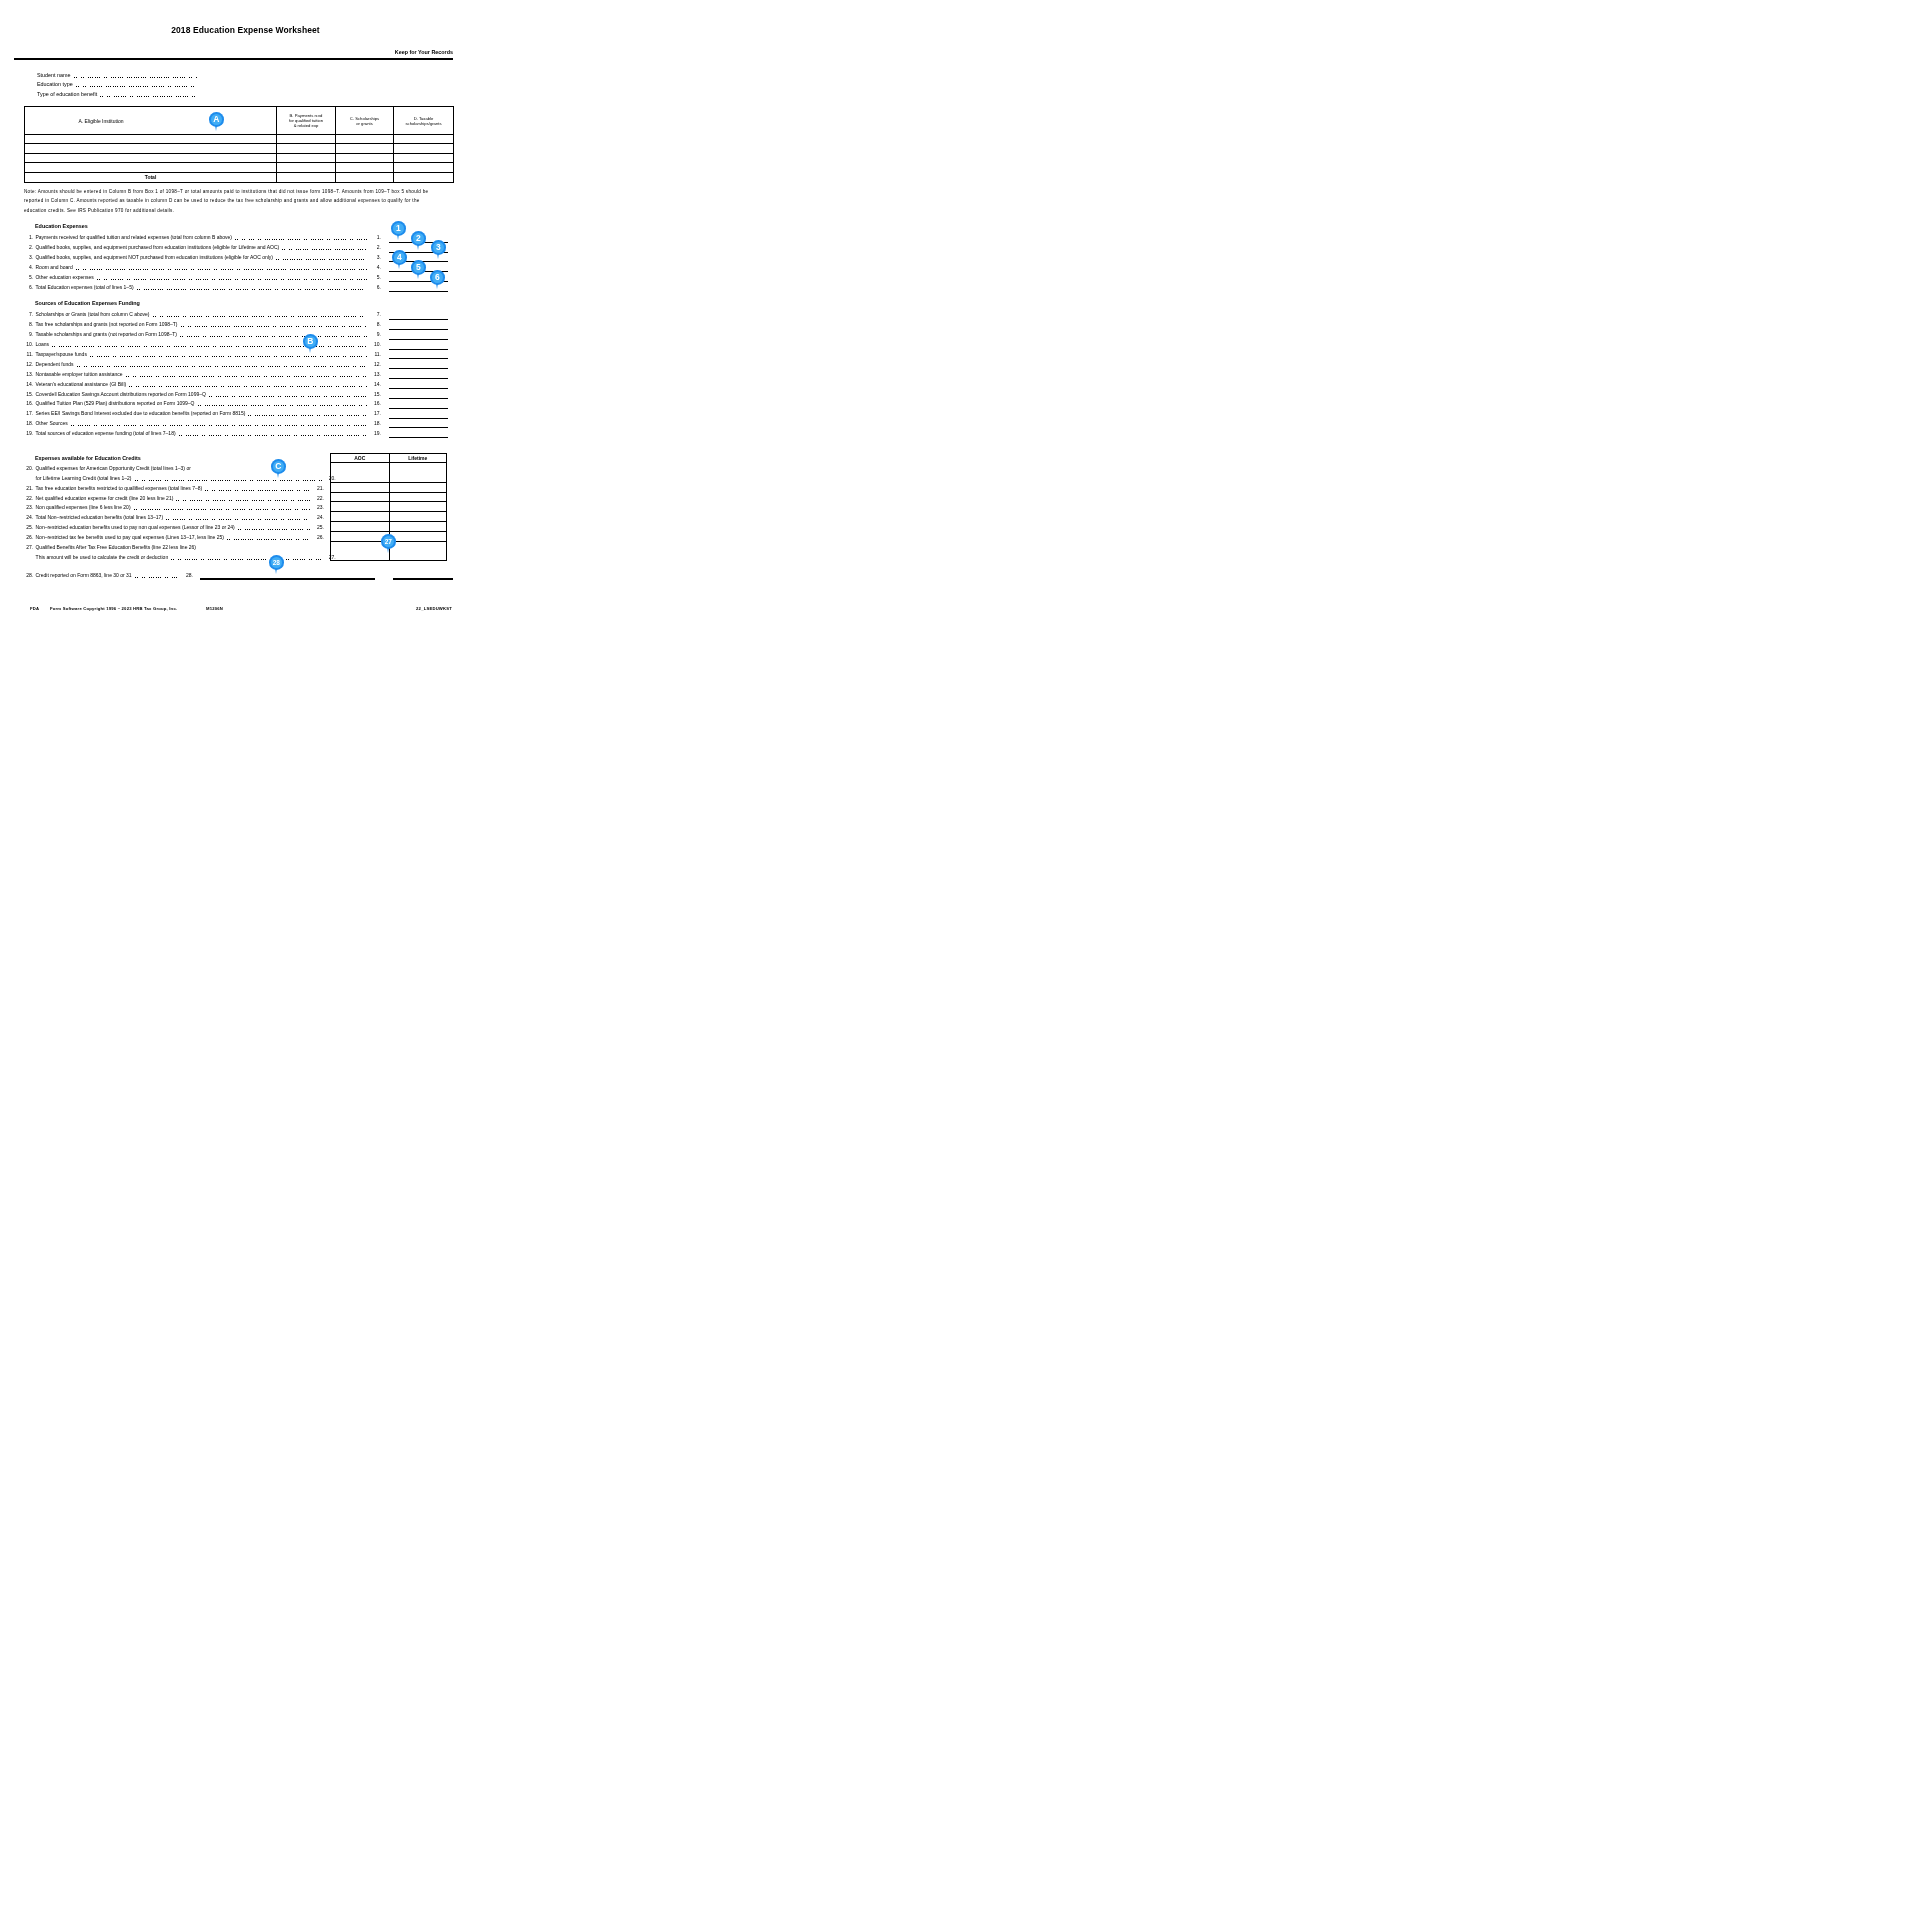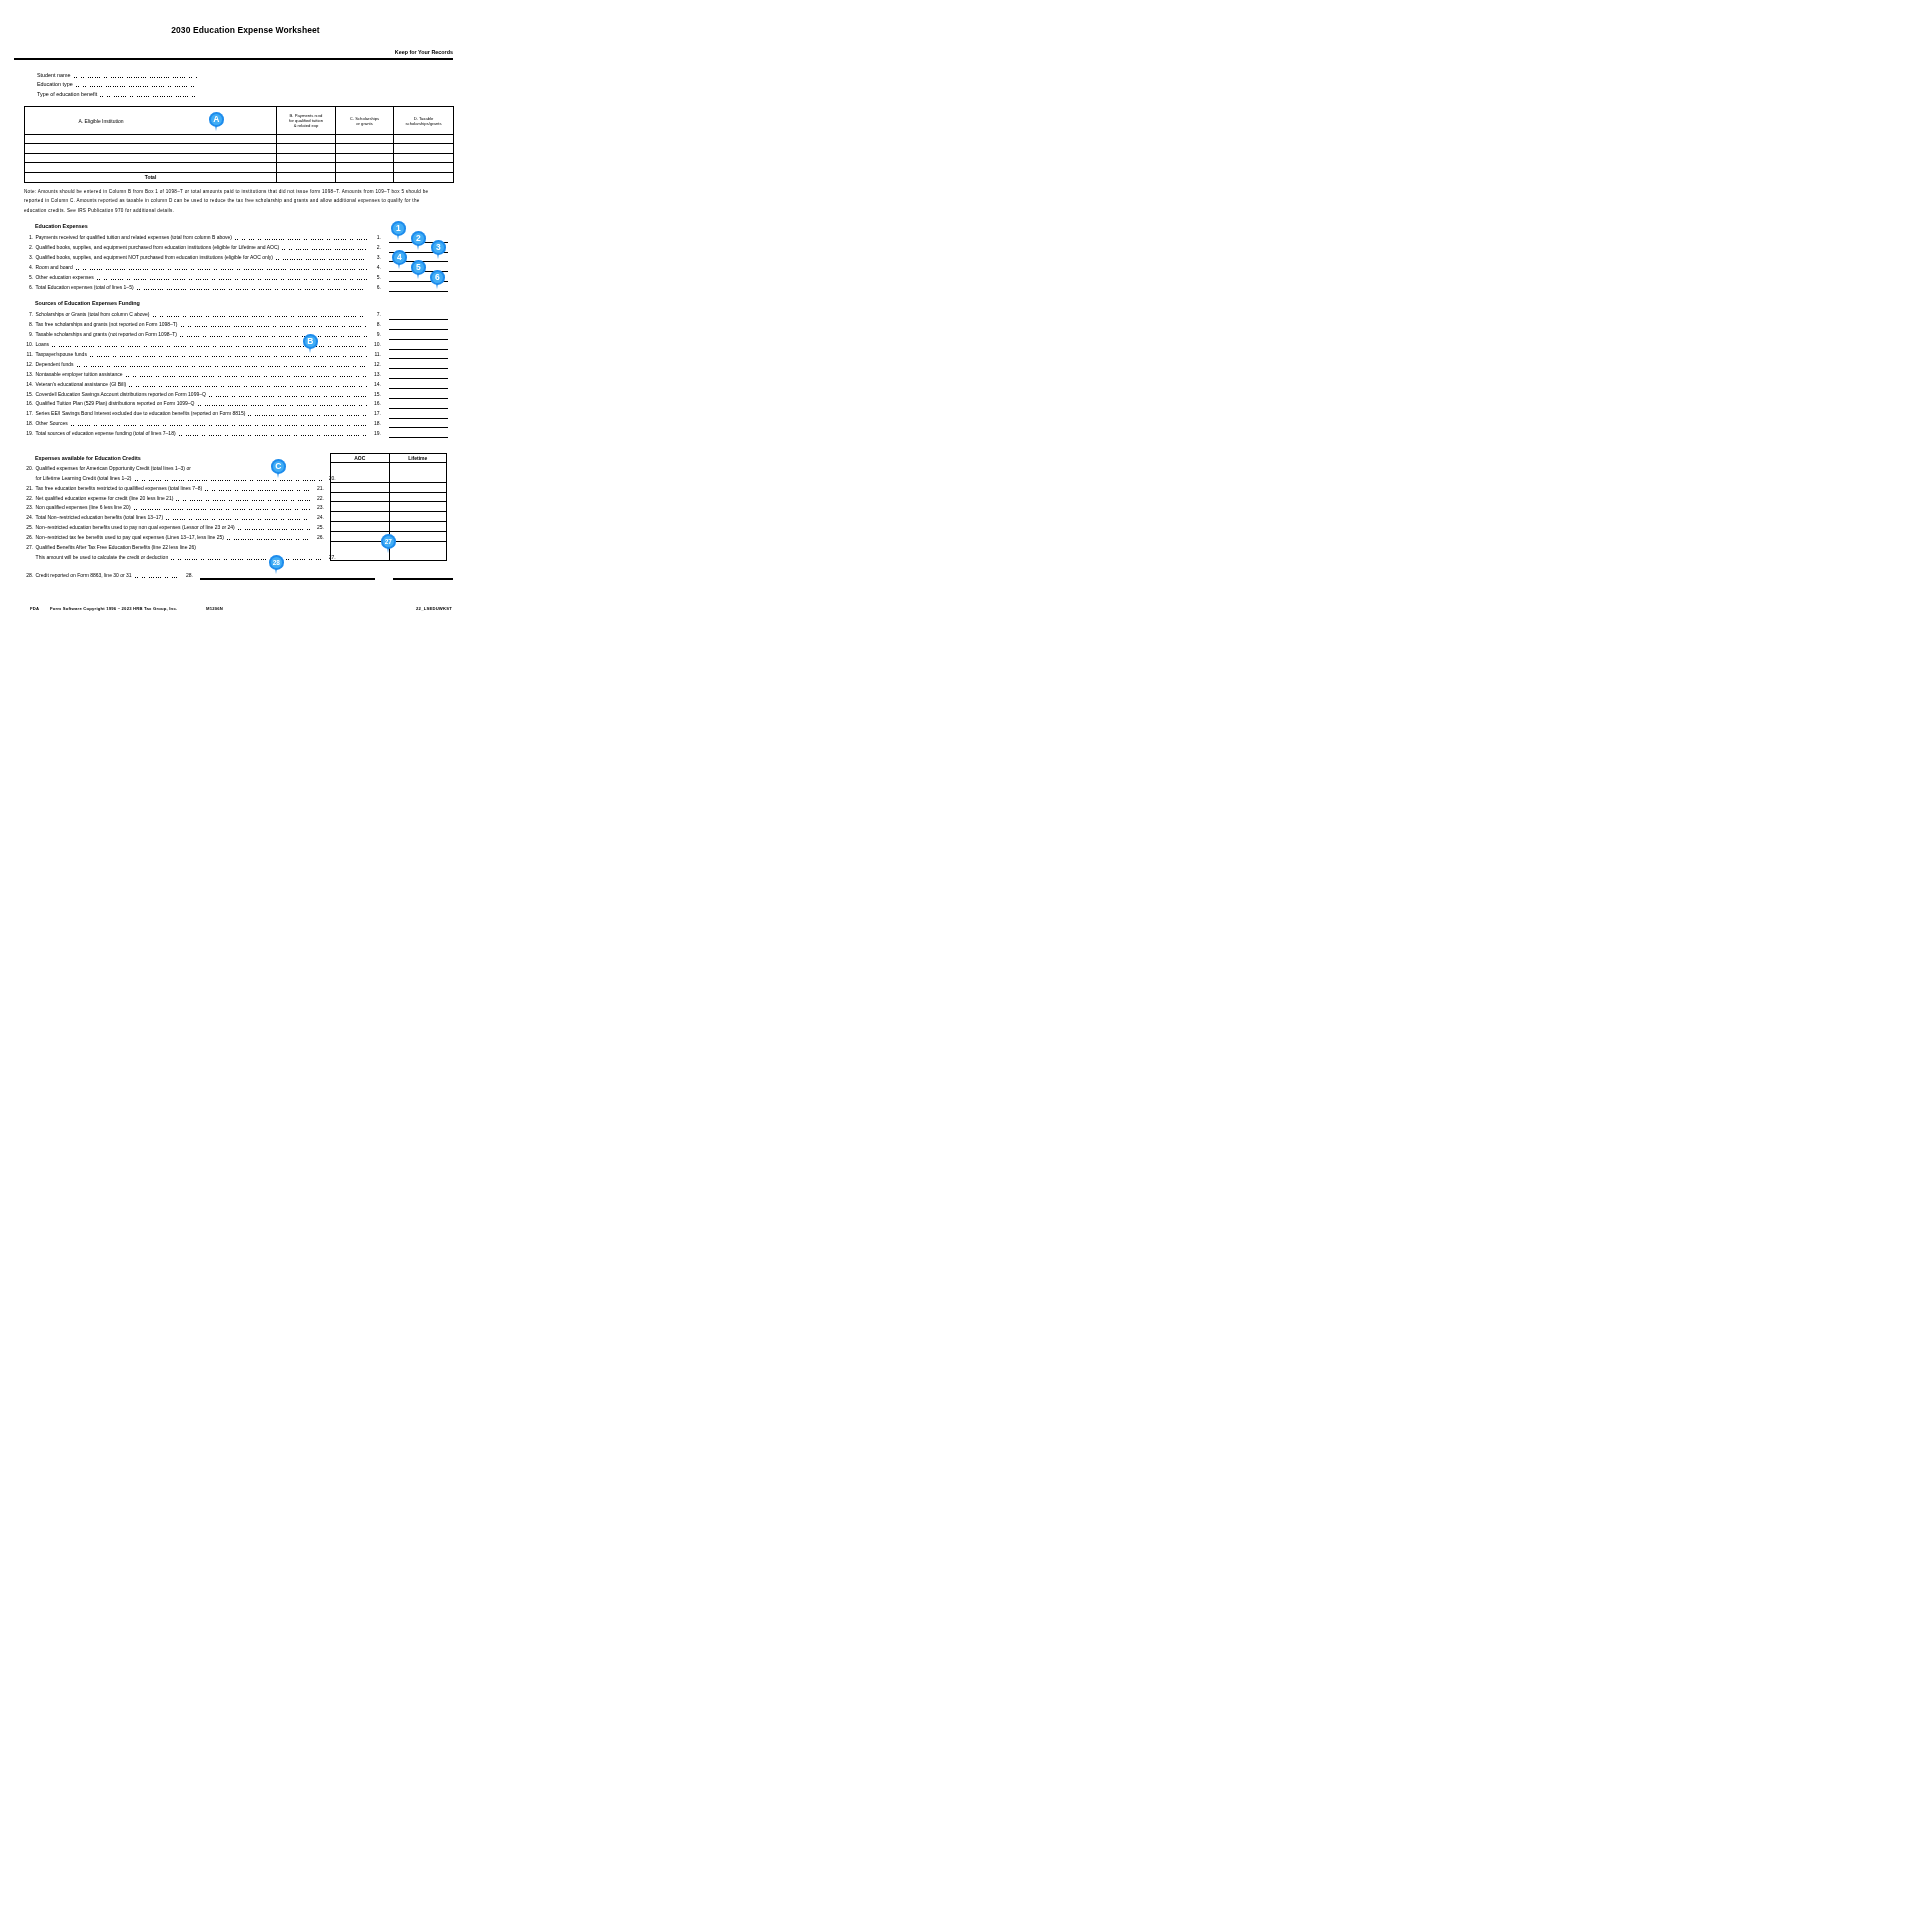--- a/index.html
+++ b/index.html
@@ -66,21 +66,21 @@
   .f1{position:absolute;left:30px;}
   .f2{position:absolute;left:50px;}
   .f3{position:absolute;left:206px;}
   .f4{position:absolute;right:39px;}
 </style>
 </head>
 <body>
 
 <div class="page">
 
-  <div class="abs title">2030 Education Expense Worksheet</div>
+  <div class="abs title">2018 Education Expense Worksheet</div>
   <div class="abs keep">Keep for Your Records</div>
   <div class="abs rule"></div>
 
   <div class="abs field" style="top:72px">
     <span>Student name</span>
     <span class="lead"></span>
   </div>
   <div class="abs field" style="top:81px">
     <span>Education type</span>
     <span class="lead"></span>

